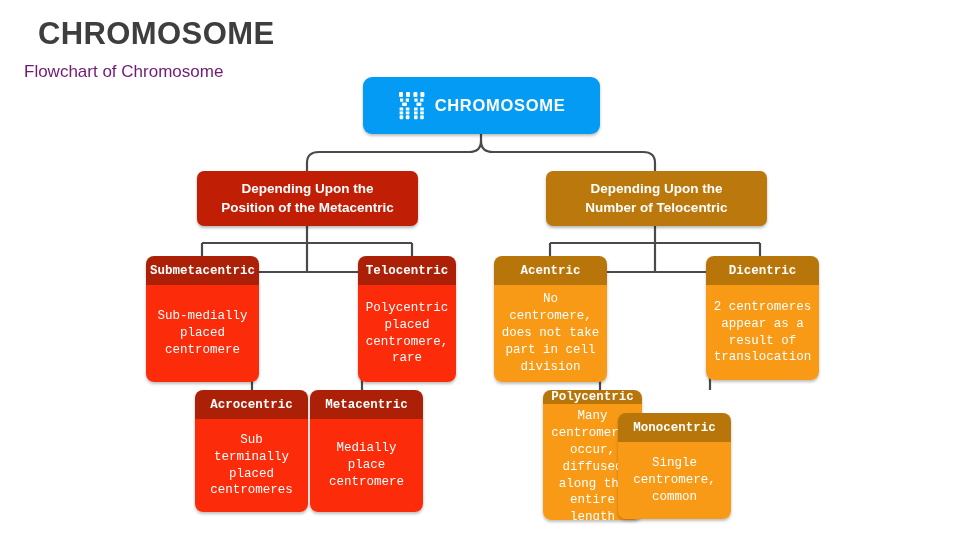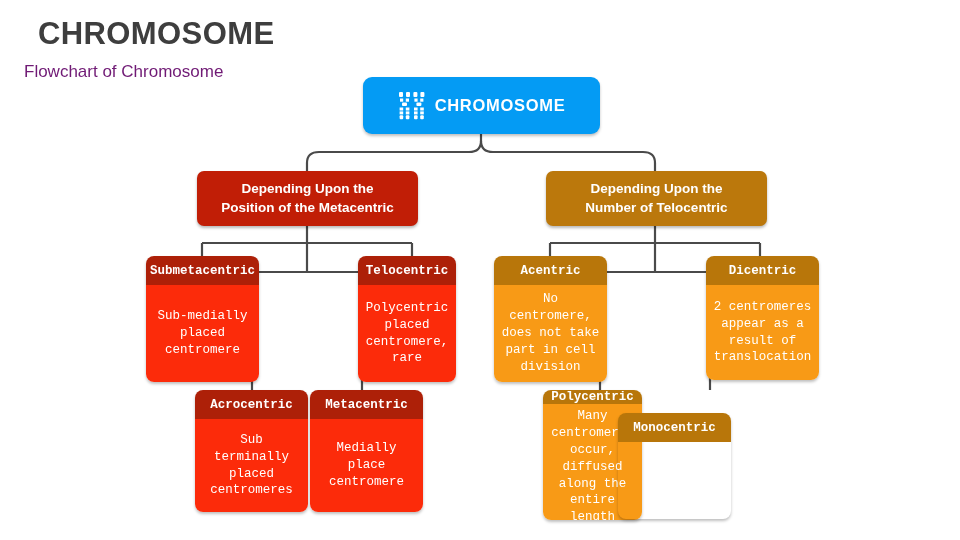--- a/index.html
+++ b/index.html
@@ -189,15 +189,16 @@
     <div class="card-body">2 centromeres appear as a result of translocation</div>
   </div>
 
   <div class="card orange" style="left:543px;top:390px;width:99px;height:130px;">
     <div class="card-head">Polycentric</div>
     <div class="card-body">Many centromeres occur, diffused along the entire length</div>
   </div>
 
   <div class="card orange" style="left:618px;top:390px;width:113px;height:106px;margin-top:23px;">
     <div class="card-head">Monocentric</div>
+    <div class="card-body">Single centromere, common</div>
   </div>
 
 </div>
 
 </body></html>

